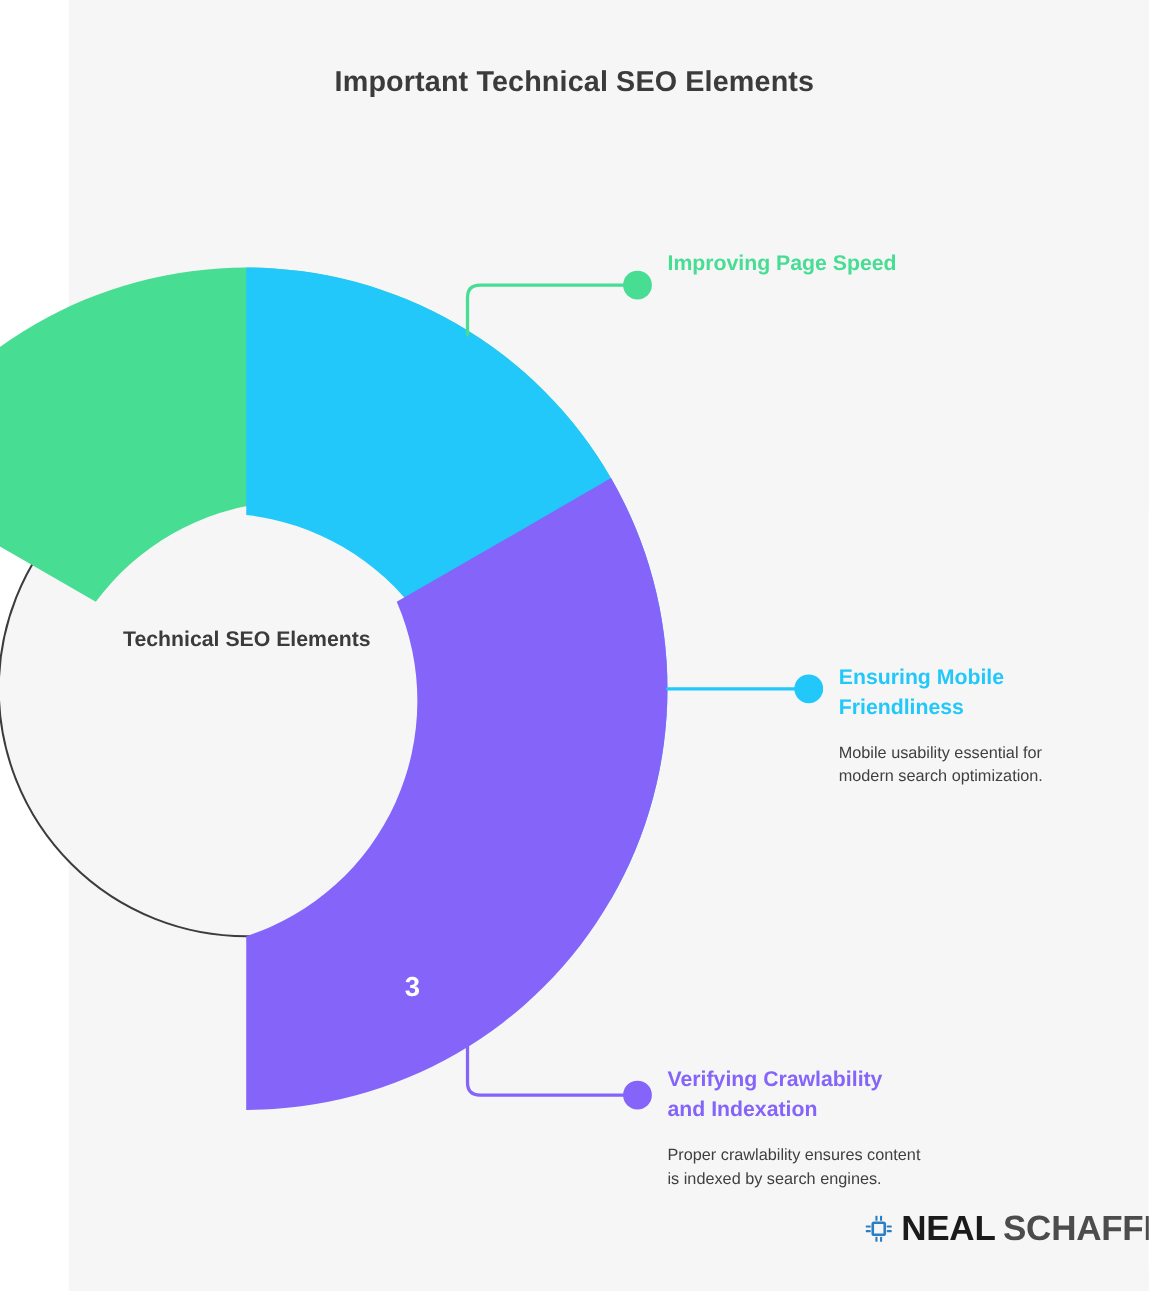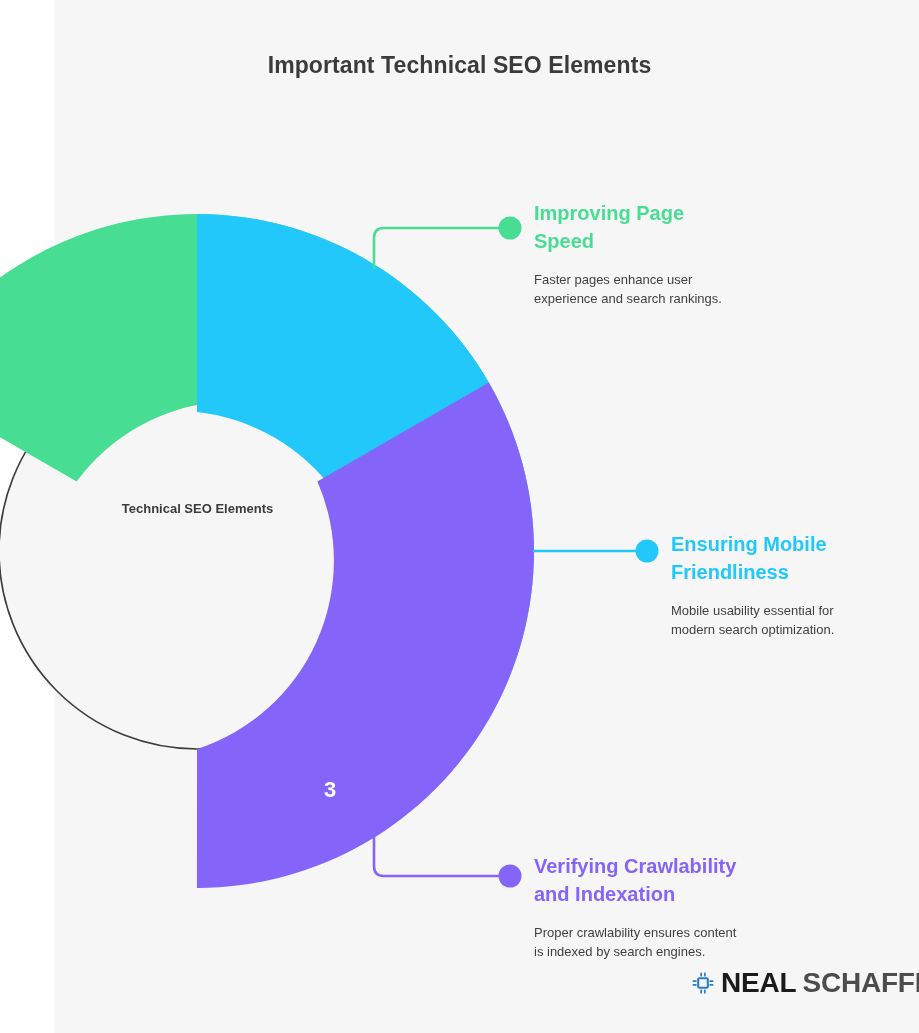--- a/index.html
+++ b/index.html
@@ -56,36 +56,36 @@
     dominant-baseline: middle;
   }
   .center-block {
     position: absolute;
     left: 60px;
     top: 500px;
     width: 275px;
     text-align: center;
   }
   .center-title {
-    font-size: 13px;
+    font-size: 17px;
     font-weight: bold;
     color: #3b3b3b;
     line-height: 1.45;
   }
   .center-desc {
     margin-top: 11px;
     font-size: 13px;
     color: #4a4a4a;
     line-height: 1.45;
   }
   .callout {
     position: absolute;
   }
   .callout-title {
-    font-size: 20px;
+    font-size: 17px;
     font-weight: bold;
     line-height: 1.42;
     margin: 0;
   }
   .callout-desc {
     margin: 14px 0 0 0;
     font-size: 13px;
     color: #3f3f3f;
     line-height: 1.47;
   }
@@ -161,21 +161,20 @@
     <path fill="none" stroke="#8564fa" stroke-width="2.6" stroke-linecap="round" d="M 374 836 L 374 866 Q 374 876 384 876 L 503 876"></path>
     <circle cx="510" cy="876" r="11.5" fill="#8564fa"></circle>
   </svg>
 
   <div class="center-block">
     <div class="center-title">Technical SEO Elements</div>
   </div>
 
   <div class="callout" id="callout-1">
     <p class="callout-title" style="color:#47dd93">Improving Page Speed</p>
-    <p class="callout-desc">Faster pages enhance user experience and search rankings.</p>
   </div>
 
   <div class="callout" id="callout-3">
     <p class="callout-title" style="color:#8564fa">Verifying Crawlability and Indexation</p>
     <p class="callout-desc">Proper crawlability ensures content is indexed by search engines.</p>
   </div>
 
   <div class="callout" id="callout-2">
     <p class="callout-title" style="color:#22c8fa">Ensuring Mobile Friendliness</p>
     <p class="callout-desc">Mobile usability essential for modern search optimization.</p>

